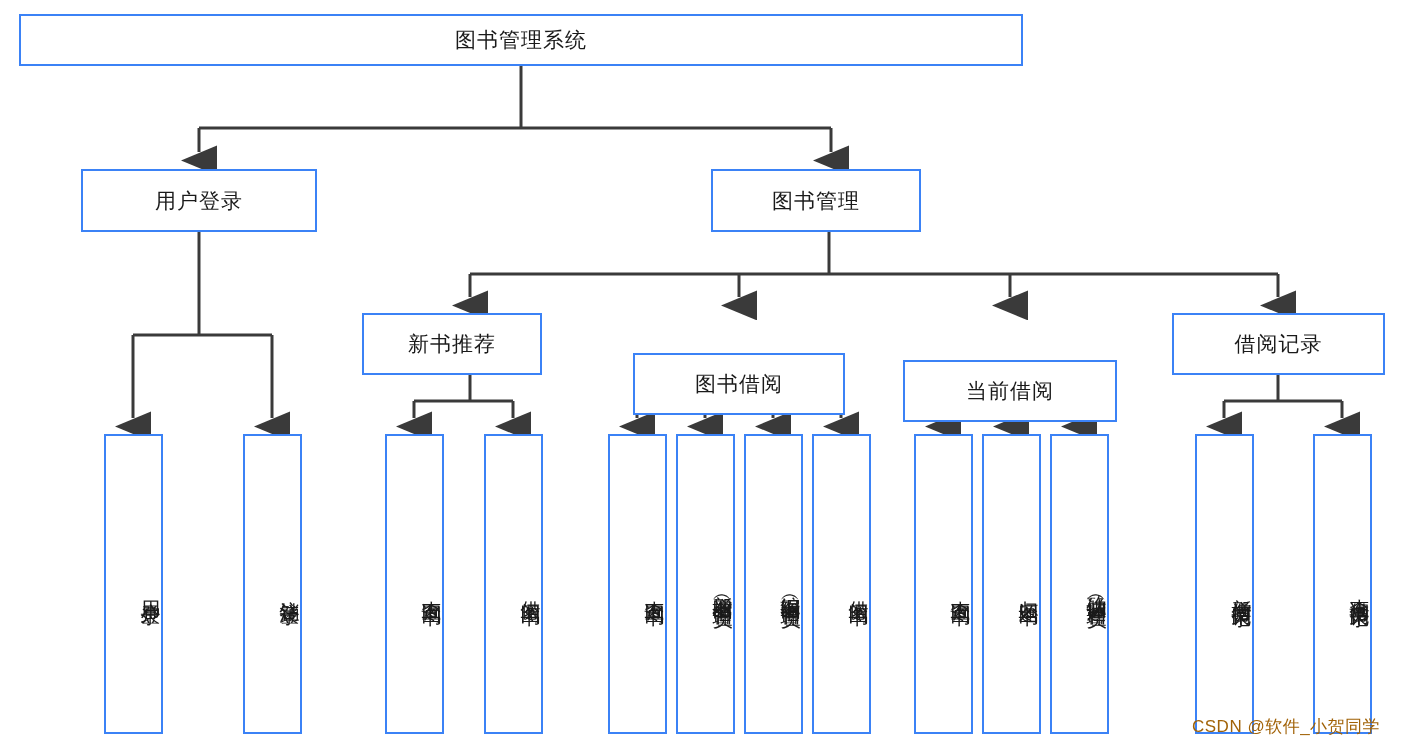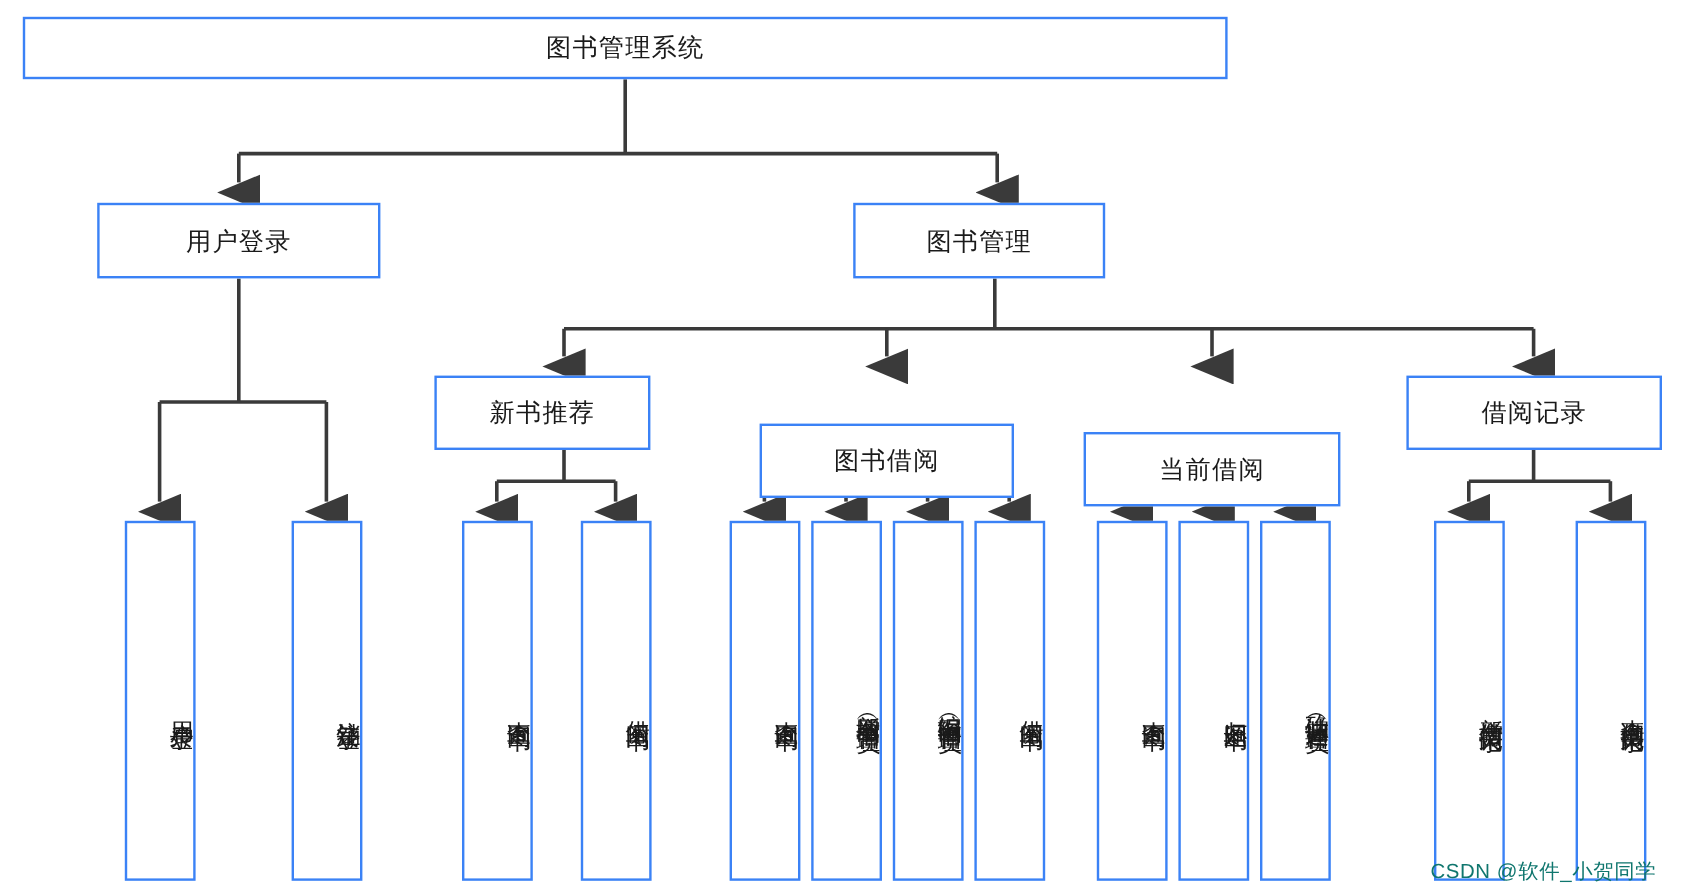--- a/index.html
+++ b/index.html
@@ -50,21 +50,21 @@
     letter-spacing: 2px;
   }
   .node.vert .label {
     writing-mode: vertical-rl;
     text-orientation: upright;
     display: block;
     max-height: 100%;
   }
   .watermark {
     position: absolute;
-    color: #0f766e;
+    color: #a16207;
     font-size: 17px;
     white-space: nowrap;
     letter-spacing: 0.5px;
     text-align: right;
   }
 </style>
 </head>
 <body>
 
 <div id="canvas">

